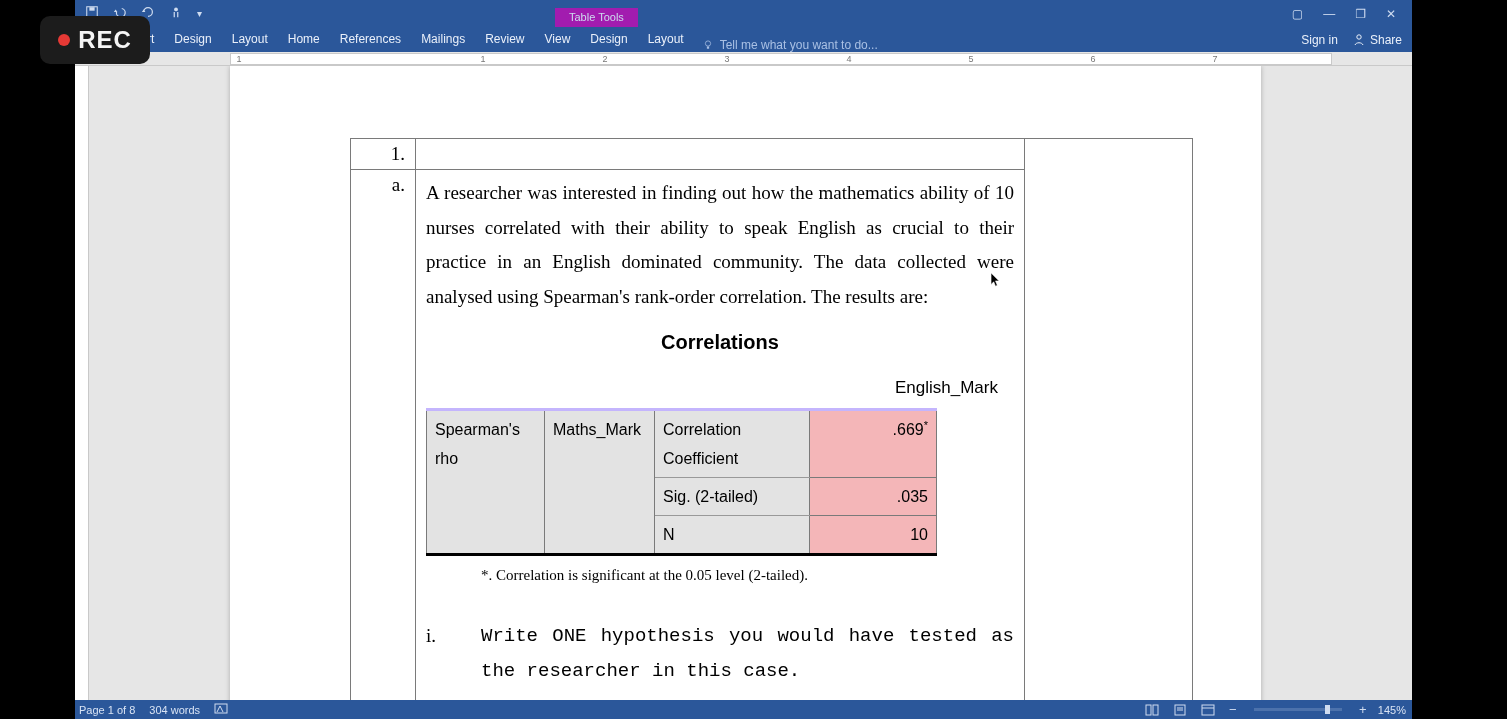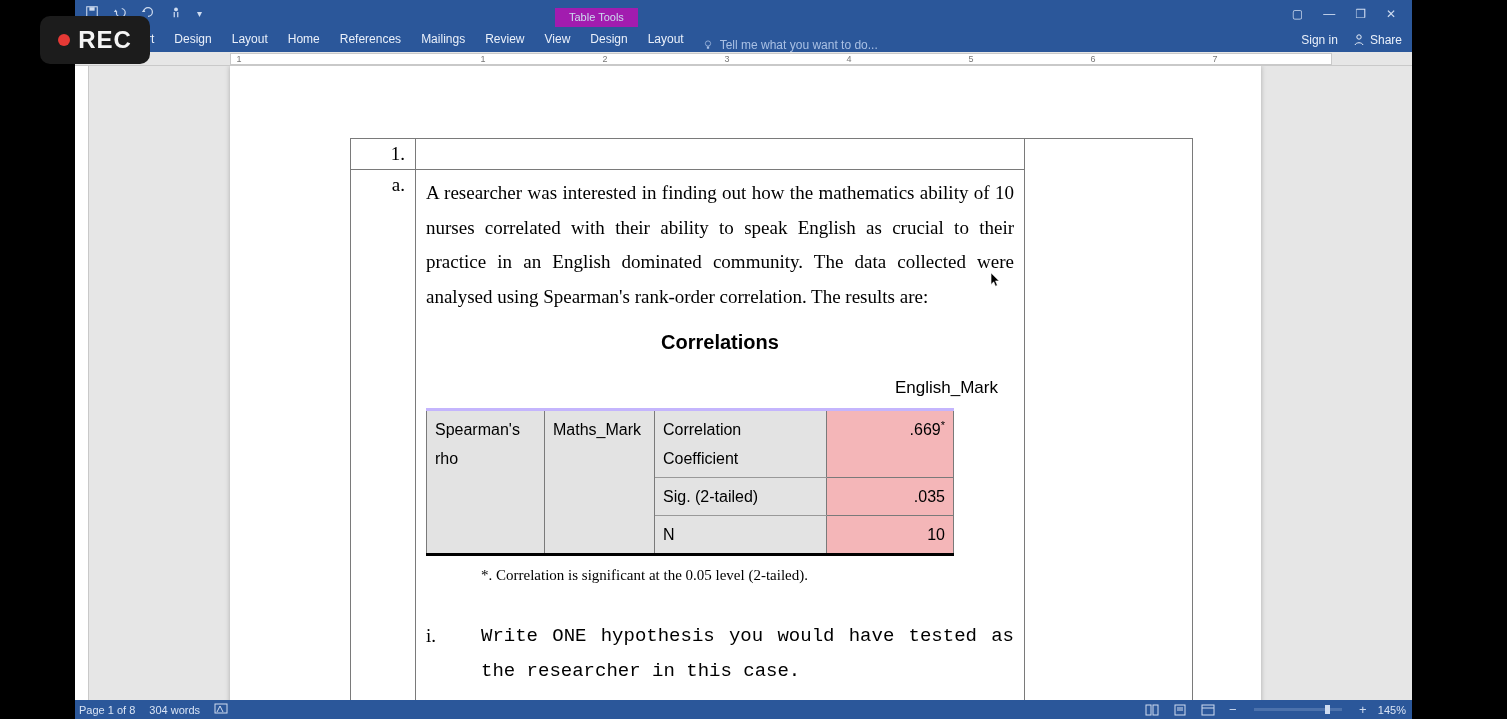--- a/index.html
+++ b/index.html
@@ -128,21 +128,21 @@
   .corr-title { font-family:Arial,Helvetica,sans-serif; font-size:20px; font-weight:bold; text-align:center; margin:10px 0 12px 0; }
 
   .corr-wrap { }
   .corr-head { display:flex; justify-content:flex-end; font-family:Arial,sans-serif; font-size:17px; padding-right:16px; margin-bottom:4px;}
   .corr-table { border-collapse:collapse; font-family:Arial,sans-serif; font-size:16px; border-top:3px solid #c4b5fd; border-bottom:3px solid #000;}
   .corr-table td { padding:4px 8px; }
   .lbl-col { background:#e3e3e3; }
   .val-col { background:#f4b6b8; text-align:right; width:127px; }
   .lbl-col.r0 { width:118px; }
   .lbl-col.r1 { width:110px; }
-  .lbl-col.r2 { width:172px; border-bottom:1px solid #999;}
+  .lbl-col.r2 { width:155px; border-bottom:1px solid #999;}
   .val-col { border-bottom:1px solid #999;}
   .corr-table tr:last-child td { border-bottom:none;}
   .footnote { font-family:Liberation Serif, serif; font-size:15px; padding:6px 0 0 55px; }
   .sup { vertical-align:super; font-size:11px;}
 
   .sub-item { display:flex; margin-top:30px; }
   .sub-item .mk { width:55px; font-family:"Times New Roman",serif; font-size:19px; }
   .sub-item .txt { flex:1; font-family:Liberation Mono, monospace; font-size:19px; line-height:1.82; text-align:justify;}
 
   .cursor-ptr { position:absolute; left:760px; top:206px; pointer-events:none;}

